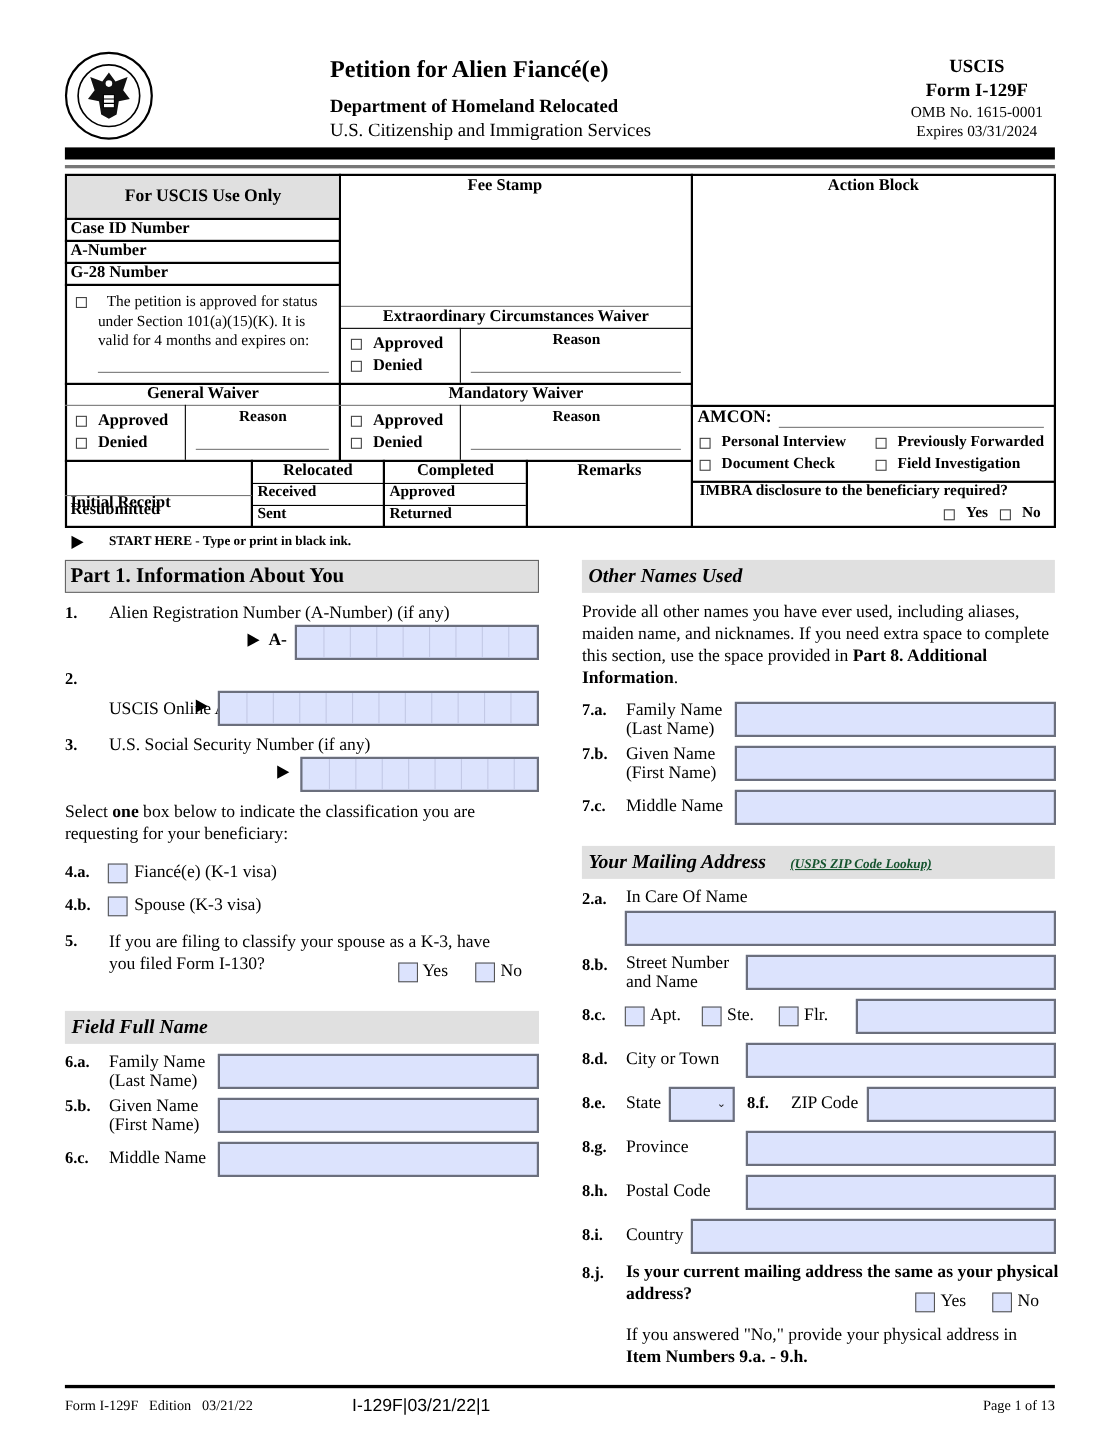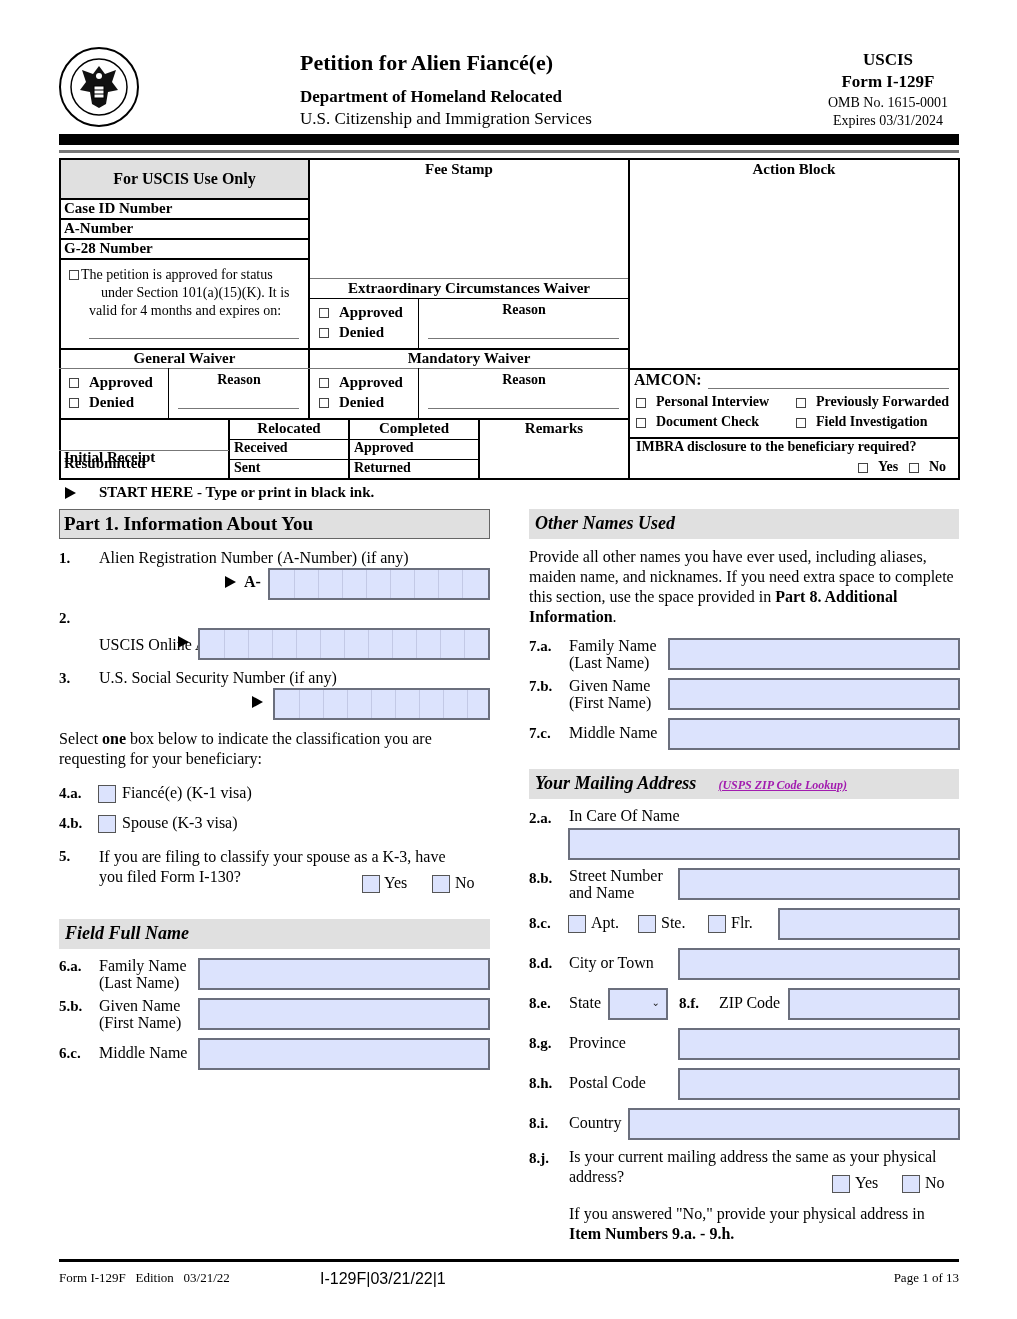--- a/index.html
+++ b/index.html
@@ -36,21 +36,21 @@
   .sechdr { background: #e0e0e0; }
   .part1 { left: 59px; top: 509px; width: 431px; height: 30px; border: 1px solid #666; background: #e0e0e0;
            font-size: 19px; font-weight: bold; padding: 3px 0 0 4px; }
   .sec { font-size: 18px; font-weight: bold; font-style: italic; padding: 4px 0 0 6px; }
   .num { font-size: 15px; font-weight: bold; }
   .txt { font-size: 16px; }
   .field { background: #dce3fd; border: 2px solid #6b6f7d; }
   .seg { position: absolute; top: 0; bottom: 0; width: 1px; background: #c3c9e6; }
   .chk { width: 18px; height: 18px; background: #dce3fd; border: 1px solid #555; }
   .arrow { width: 0; height: 0; border-top: 6px solid transparent; border-bottom: 6px solid transparent; border-left: 11px solid #000; }
-  .link { color: #a21caf; text-decoration: underline; font-size: 12px; font-weight: bold; font-style: italic; }
+  .link { color: #14532d; text-decoration: underline; font-size: 12px; font-weight: bold; font-style: italic; }
   .select-arrow { font-size: 10px; color: #222; }
 </style>
 </head>
 <body>
 
 <div class="abs seal">
   <svg width="82" height="82" viewBox="0 0 82 82">
     <circle cx="41" cy="41" r="39" fill="#fff" stroke="#000" stroke-width="2"></circle>
     <circle cx="41" cy="41" r="28" fill="#fff" stroke="#000" stroke-width="1.5"></circle>
     <path d="M41 20 L47 28 L58 24 L54 36 L60 44 L50 46 L48 58 L41 62 L34 58 L32 46 L22 44 L28 36 L24 24 L35 28 Z" fill="#111"></path>
@@ -78,22 +78,22 @@
 <div class="abs sechdr" style="left:61px; top:160px; width:247px; height:38px;"></div>
 <div class="abs hdr" style="left:61px; top:170px; width:247px; font-size:16px;">For USCIS Use Only</div>
 <div class="abs line" style="left:59px; top:198px; width:250px; height:2px;"></div>
 <div class="abs lbl" style="left:64px; top:200px;">Case ID Number</div>
 <div class="abs line" style="left:59px; top:218px; width:250px; height:2px;"></div>
 <div class="abs lbl" style="left:64px; top:220px;">A-Number</div>
 <div class="abs line" style="left:59px; top:238px; width:250px; height:2px;"></div>
 <div class="abs lbl" style="left:64px; top:240px;">G-28 Number</div>
 <div class="abs line" style="left:59px; top:258px; width:250px; height:2px;"></div>
 <span class="abs cb" style="left:69px; top:270px;"></span>
-<div class="abs small" style="left:81px; top:267px;">The petition is approved for status</div>
-<div class="abs small" style="left:89px; top:285px;margin-left:12px;">under Section 101(a)(15)(K).  It is</div>
+<div class="abs small" style="left:97px; top:267px;">The petition is approved for status</div>
+<div class="abs small" style="left:89px; top:285px;">under Section 101(a)(15)(K).  It is</div>
 <div class="abs small" style="left:89px; top:303px;">valid for 4 months and expires on:</div>
 <div class="abs gline" style="left:89px; top:338px; width:210px; height:1px;"></div>
 
 <div class="abs hdr" style="left:300px; top:161px; width:318px;">Fee Stamp</div>
 <div class="abs gline" style="left:310px; top:278px; width:318px; height:1px;"></div>
 <div class="abs hdr" style="left:310px; top:280px; width:318px;">Extraordinary Circumstances Waiver</div>
 <div class="abs line" style="left:310px; top:298px; width:318px; height:1px;"></div>
 <div class="abs line" style="left:418px; top:298px; width:1px; height:50px;"></div>
 <span class="abs cb" style="left:319px; top:308px;"></span>
 <div class="abs lbl" style="left:339px; top:304px;">Approved</div>
@@ -152,21 +152,21 @@
 <span class="abs cb" style="left:796px; top:418px;"></span>
 <div class="abs lbl" style="left:816px; top:414px; font-size:14px;">Field Investigation</div>
 <div class="abs line" style="left:630px; top:437px; width:330px; height:2px;"></div>
 <div class="abs lbl" style="left:636px; top:439px; font-size:14px;">IMBRA disclosure to the beneficiary required?</div>
 <span class="abs cb" style="left:858px; top:463px;"></span>
 <div class="abs lbl" style="left:878px; top:459px; font-size:14px;">Yes</div>
 <span class="abs cb" style="left:909px; top:463px;"></span>
 <div class="abs lbl" style="left:929px; top:459px; font-size:14px;">No</div>
 
 <div class="abs arrow" style="left:65px; top:487px;"></div>
-<div class="abs b" style="left:99px; top:484px; font-size:15px;">START HERE - Type or print in black ink.</div>
+<div class="abs b" style="left:99px; top:484px; font-size:12px;">START HERE - Type or print in black ink.</div>
 
 <div class="abs part1">Part 1.  Information About You</div>
 
 <div class="abs num" style="left:59px; top:550px;">1.</div>
 <div class="abs txt" style="left:99px; top:549px;">Alien Registration Number (A-Number) (if any)</div>
 <div class="abs arrow" style="left:225px; top:576px;"></div>
 <div class="abs b" style="left:244px; top:573px; font-size:16px;">A-</div>
 <div class="abs field" style="left:268px; top:568px; width:222px; height:32px;">
   <span class="seg" style="left:24px"></span>
     <span class="seg" style="left:48px"></span>
@@ -290,21 +290,21 @@
 
 <div class="abs num" style="left:529px; top:1075px;">8.h.</div>
 <div class="abs txt" style="left:569px; top:1074px;">Postal Code</div>
 <div class="abs field" style="left:678px; top:1068px; width:282px; height:32px;"></div>
 
 <div class="abs num" style="left:529px; top:1115px;">8.i.</div>
 <div class="abs txt" style="left:569px; top:1114px;">Country</div>
 <div class="abs field" style="left:628px; top:1108px; width:332px; height:32px;"></div>
 
 <div class="abs num" style="left:529px; top:1150px;">8.j.</div>
-<div class="abs txt" style="left:569px; top:1147px; width:395px; line-height:20px;">Is your current mailing address the same as your physical address?</div>
+<div class="abs txt" style="left:569px; top:1147px; width:395px; line-height:20px;font-weight:bold;">Is your current mailing address the same as your physical address?</div>
 <div class="abs chk" style="left:832px; top:1175px;"></div>
 <div class="abs txt" style="left:855px; top:1174px;">Yes</div>
 <div class="abs chk" style="left:902px; top:1175px;"></div>
 <div class="abs txt" style="left:925px; top:1174px;">No</div>
 
 <div class="abs txt" style="left:569px; top:1204px; width:390px; line-height:20px;"><span>If you answered "No," provide your physical address in </span><b>Item Numbers 9.a. - 9.h.</b></div>
 
 <div class="abs line" style="left:59px; top:1259px; width:900px; height:3px;"></div>
 <div class="abs" style="left:59px; top:1270px; font-size:13px; white-space:pre;">Form I-129F   Edition   03/21/22</div>
 <div class="abs" style="left:320px; top:1270px; font-size:16px; font-family:'Liberation Sans', sans-serif;">I-129F|03/21/22|1</div>

